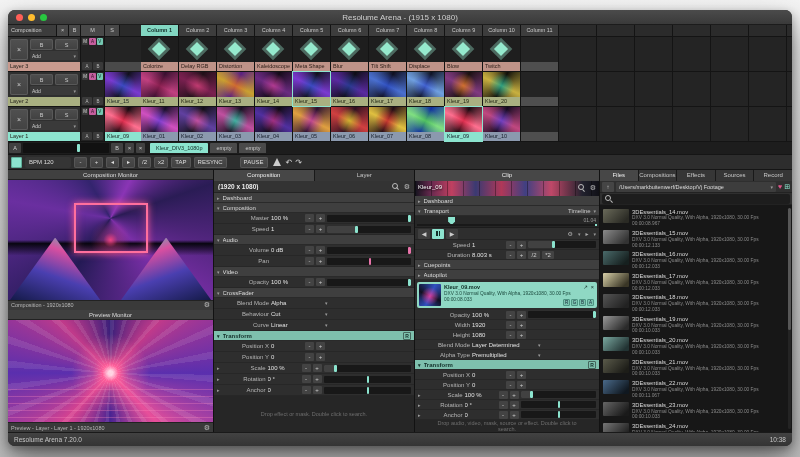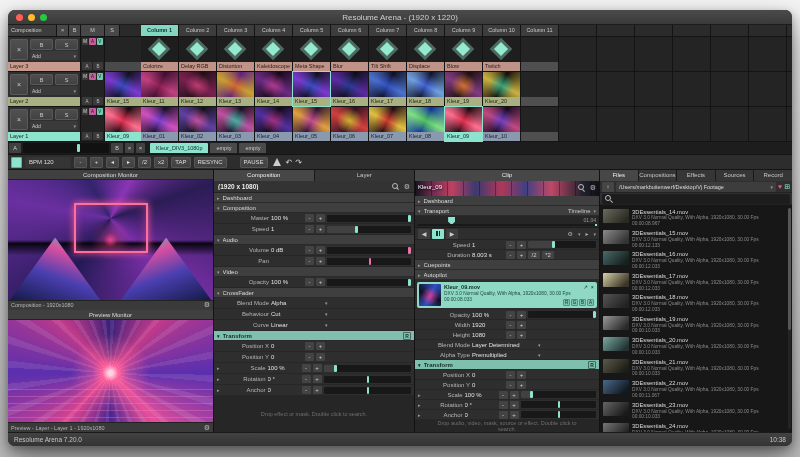--- a/index.html
+++ b/index.html
@@ -224,21 +224,21 @@
 <body>
 
 <div class="window">
 
   <div class="titlebar">
     <div class="traffic">
       <div class="light red"></div>
       <div class="light yellow"></div>
       <div class="light green"></div>
     </div>
-    <div class="wtitle">Resolume Arena -  (1920 x 1220)</div>
+    <div class="wtitle">Resolume Arena -  (1915 x 1080)</div>
   </div>
 
   <div class="deck">
     <div class="deck-left">
       <div class="strip">
         <div class="strip-ctrl">
           <div class="strip-label">Composition</div>
           <div class="strip-btn">×</div>
           <div class="strip-btn">B</div>
         </div>

